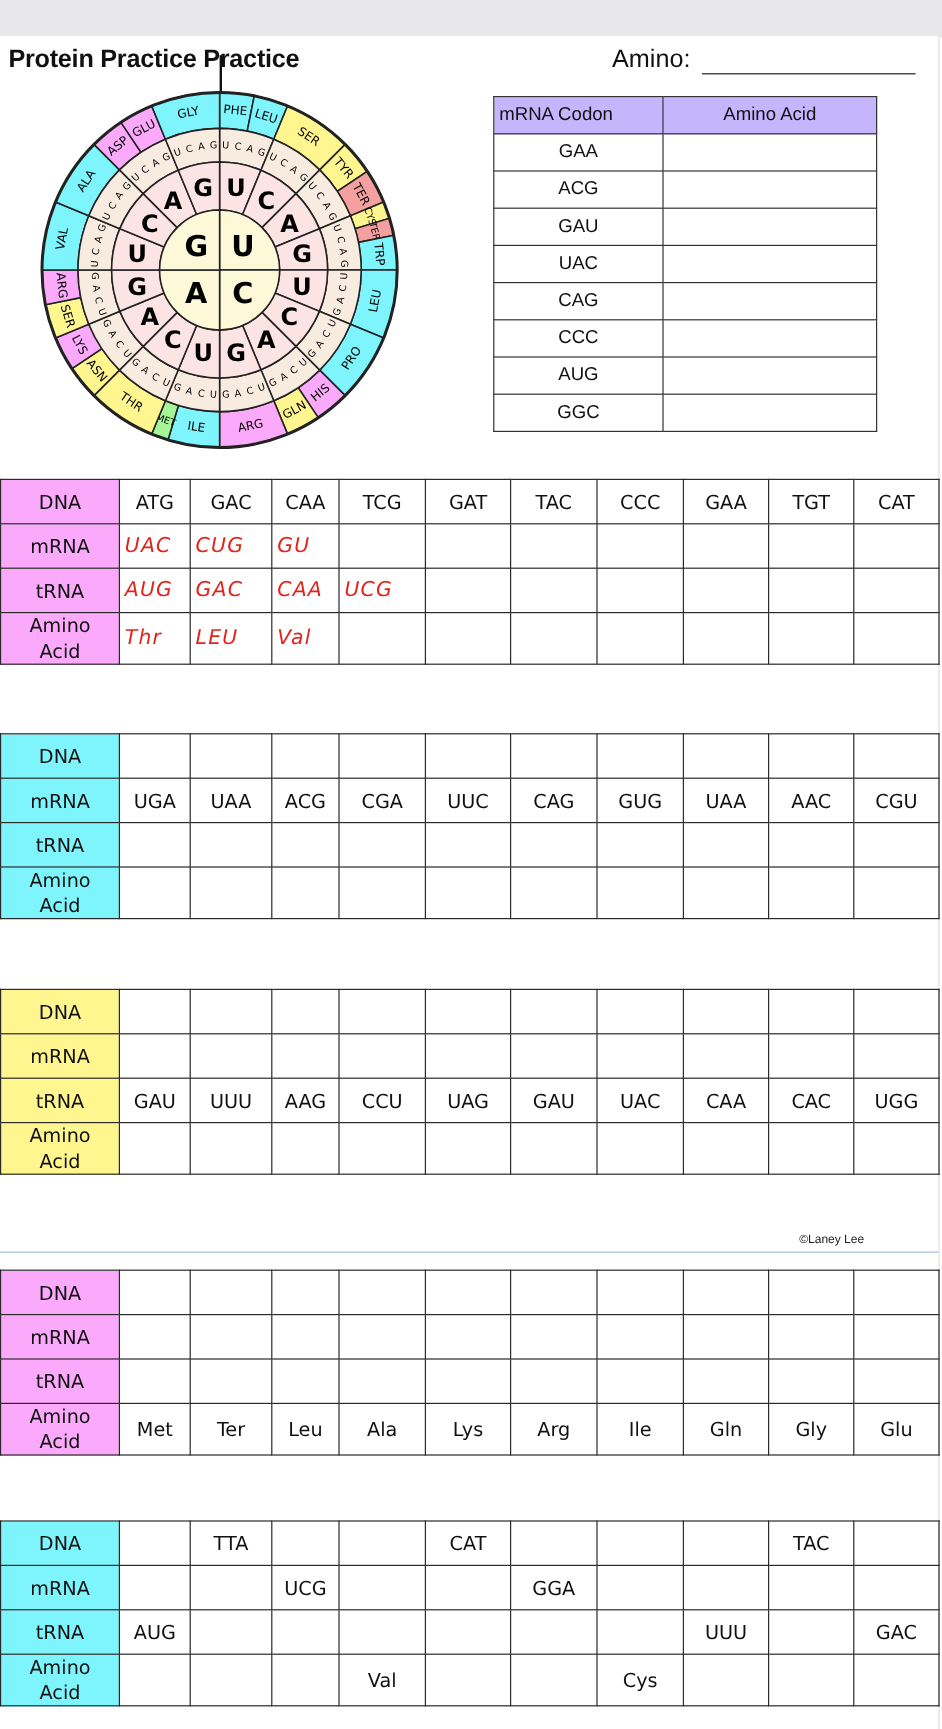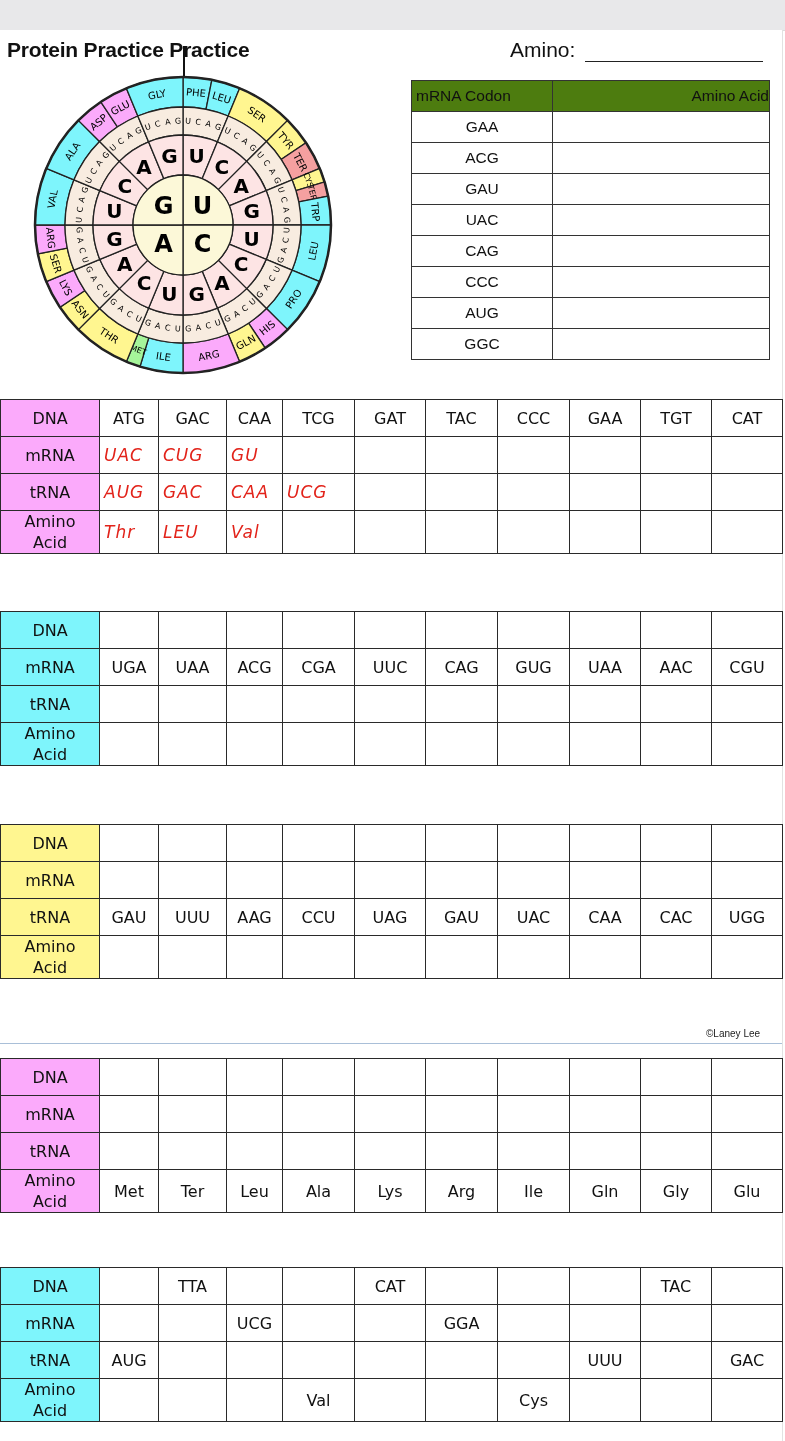--- a/index.html
+++ b/index.html
@@ -7,36 +7,36 @@
   .topbar { position:absolute; left:0; top:0; width:785px; height:30px; background:#e8e8ea; border-bottom:1px solid #dcdcdc; }
   .page { position:absolute; left:0; top:30px; width:782px; height:1411px; background:#fff; border-right:1px solid #e2e2e2; }
   .title { position:absolute; left:7px; top:38px; font-family:"Liberation Sans", sans-serif; font-weight:bold; font-size:21px; letter-spacing:-0.2px; }
   .name-label { position:absolute; left:510px; top:38px; font-family:"Liberation Sans", sans-serif; font-size:21px; }
   .name-line { position:absolute; left:585px; top:61px; width:178px; border-bottom:1.5px solid #222; }
   .wheel { position:absolute; left:30px; top:70px; width:305px; height:310px; }
   .vline { position:absolute; left:183px; top:46px; width:2px; height:40px; background:#111; }
 
   table.codon { position:absolute; left:411px; top:80px; border-collapse:collapse; font-family:"Liberation Sans", sans-serif; font-size:15.5px; }
   table.codon td, table.codon th { border:1.5px solid #333; height:30px; padding:0; }
-  table.codon th { background:#4d7c0f; font-weight:normal; }
+  table.codon th { background:#c4b5fd; font-weight:normal; }
   table.codon th.c1 { width:136px; text-align:left; padding-left:4px; }
-  table.codon th.c2 { width:177px; text-align:right;padding-left:39px; }
+  table.codon th.c2 { width:177px; text-align:center; }
   table.codon td.c1 { text-align:center; }
 
   table.grid { position:absolute; left:0; border-collapse:collapse; font-family:"DejaVu Sans", sans-serif; font-size:16px; table-layout:fixed; }
   table.grid td { border:1.5px solid #2a2a2a; text-align:center; padding:0; }
   table.grid td.lab { width:98px; font-size:16px; line-height:21px; }
   table.grid tr.r { height:37px; }
   table.grid tr.aa { height:39px; }
   .pink { background:#fbaafb; }
   .cyan { background:#7ef5fc; }
   .yellow { background:#fff690; }
   .hw { color:#e2231a; font-family:"DejaVu Sans", sans-serif; font-style:italic; font-size:17px; letter-spacing:1px; text-align:left !important; padding-left:4px !important; }
 
-  .credit { position:absolute; left:706px; top:1028px; font-family:"Liberation Sans", sans-serif; font-size:10px; color:#222; }
+  .credit { position:absolute; left:666px; top:1028px; font-family:"Liberation Sans", sans-serif; font-size:10px; color:#222; }
   .sep { position:absolute; left:0; top:1043px; width:782px; height:1px; background:#a9bfd8; }
 </style>
 </head>
 <body>
 
 <div class="topbar"></div>
 <div class="page"></div>
 
 <div class="title">Protein Practice Practice</div>
 <div class="vline"></div>

